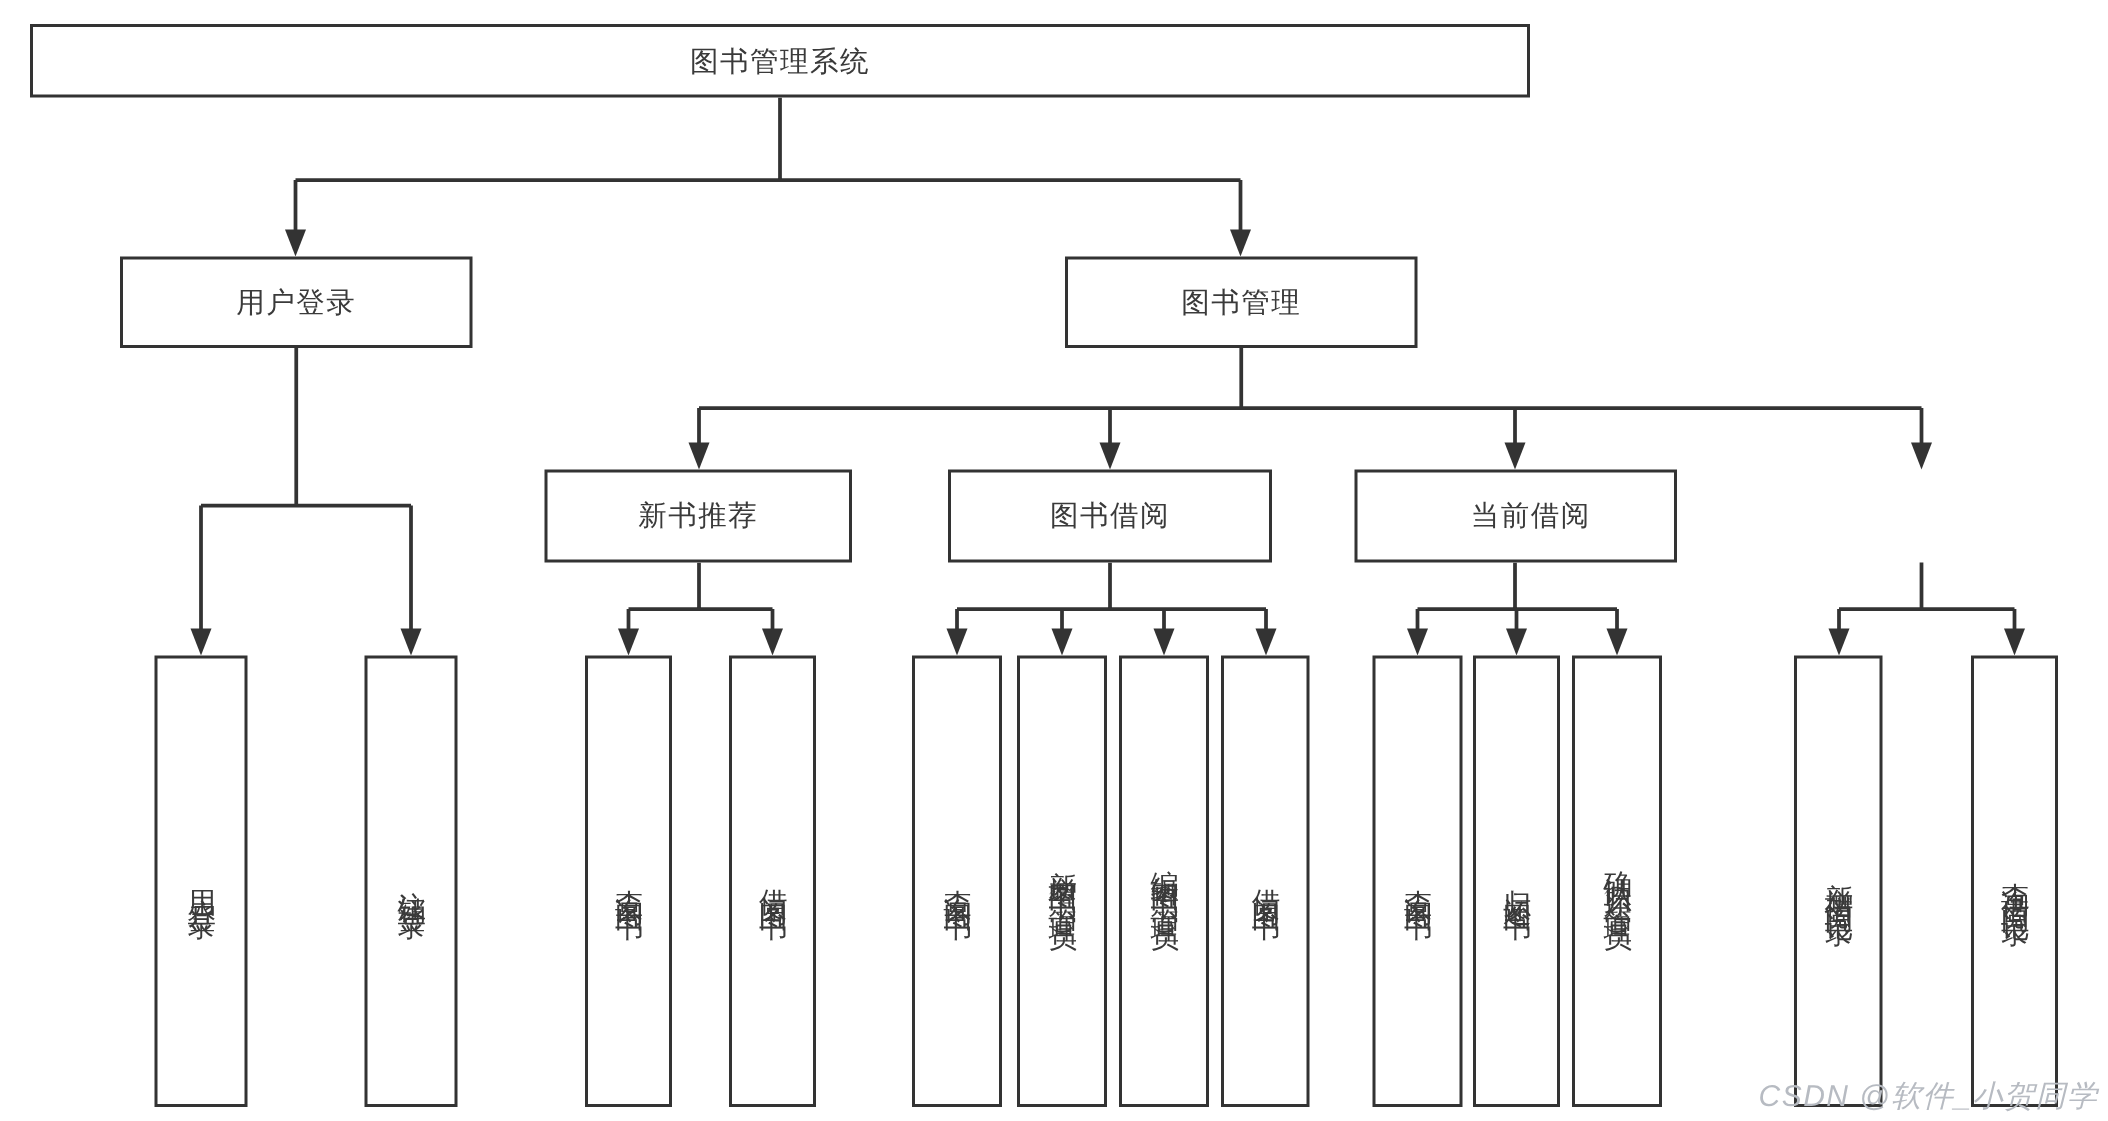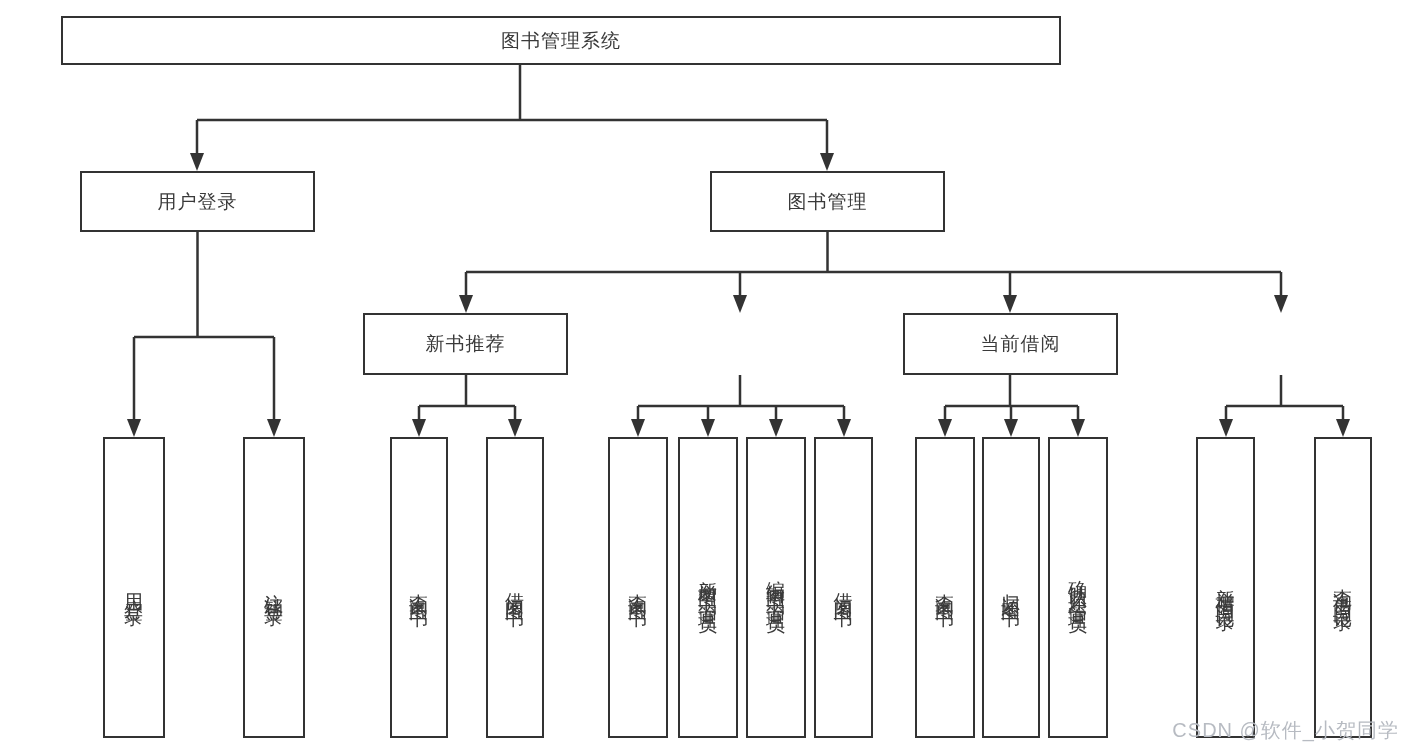--- a/index.html
+++ b/index.html
@@ -28,21 +28,21 @@
     letter-spacing:1px;
     z-index:2;
   }
   .node.vertical{
     writing-mode:vertical-rl;
     text-orientation:mixed;
     letter-spacing:5px;
     line-height:1;
   }
   
-  .n-root   {left:20px;  top:16px;  width:1000px; height:49px;margin-left:41px;}
+  .n-root   {left:20px;  top:16px;  width:1000px; height:49px;}
   .n-login  {left:80px;  top:171px; width:235px;  height:61px;}
   .n-manage {left:710px; top:171px; width:235px;  height:61px;}
   .n-newbook{left:363px; top:313px; width:205px;  height:62px;}
   .n-borrow {left:632px; top:313px; width:216px;  height:62px;}
   .n-current{left:903px; top:313px; width:215px;  height:62px;padding-left:20px;}
   .n-record {left:1174px;top:313px; width:214px;  height:62px;}
 
   .n-leaf{top:437px;height:301px;}
   .n-userlogin {left:103px; width:62px;}
   .n-logout    {left:243px; width:62px;}
@@ -59,20 +59,21 @@
   .n-br-query  {left:1314px;width:58px;}
 
   .watermark{
     position:absolute;
     right:6px;top:717px;
     color:#b7bbc2;
     font-size:20px;
     letter-spacing:1px;
     z-index:3;
     white-space:nowrap;
+    font-style:italic;
   }
 </style>
 </head>
 <body>
 
 <div class="canvas">
 
   <svg class="connectors" viewBox="0 0 1405 747" xmlns="http://www.w3.org/2000/svg">
     <path fill="none" stroke="#333333" stroke-width="2.5" d="
       M520 65 V120
@@ -130,20 +131,21 @@
       <polygon points="1336,419 1350,419 1343,437"></polygon>
     </g>
   </svg>
 
   <div class="node n-root">图书管理系统</div>
 
   <div class="node n-login">用户登录</div>
   <div class="node n-newbook">新书推荐</div>
 
   <div class="node n-manage">图书管理</div>
+  <div class="node n-borrow">图书借阅</div>
   <div class="node n-current">当前借阅</div>
 
   <div class="node vertical n-leaf n-userlogin">用户登录</div>
   <div class="node vertical n-leaf n-logout">注销登录</div>
 
   <div class="node vertical n-leaf n-nb-query">查询图书</div>
   <div class="node vertical n-leaf n-nb-borrow">借阅图书</div>
 
   <div class="node vertical n-leaf n-bb-query">查询图书</div>
   <div class="node vertical n-leaf n-bb-add">新增图书（管理员）</div>

